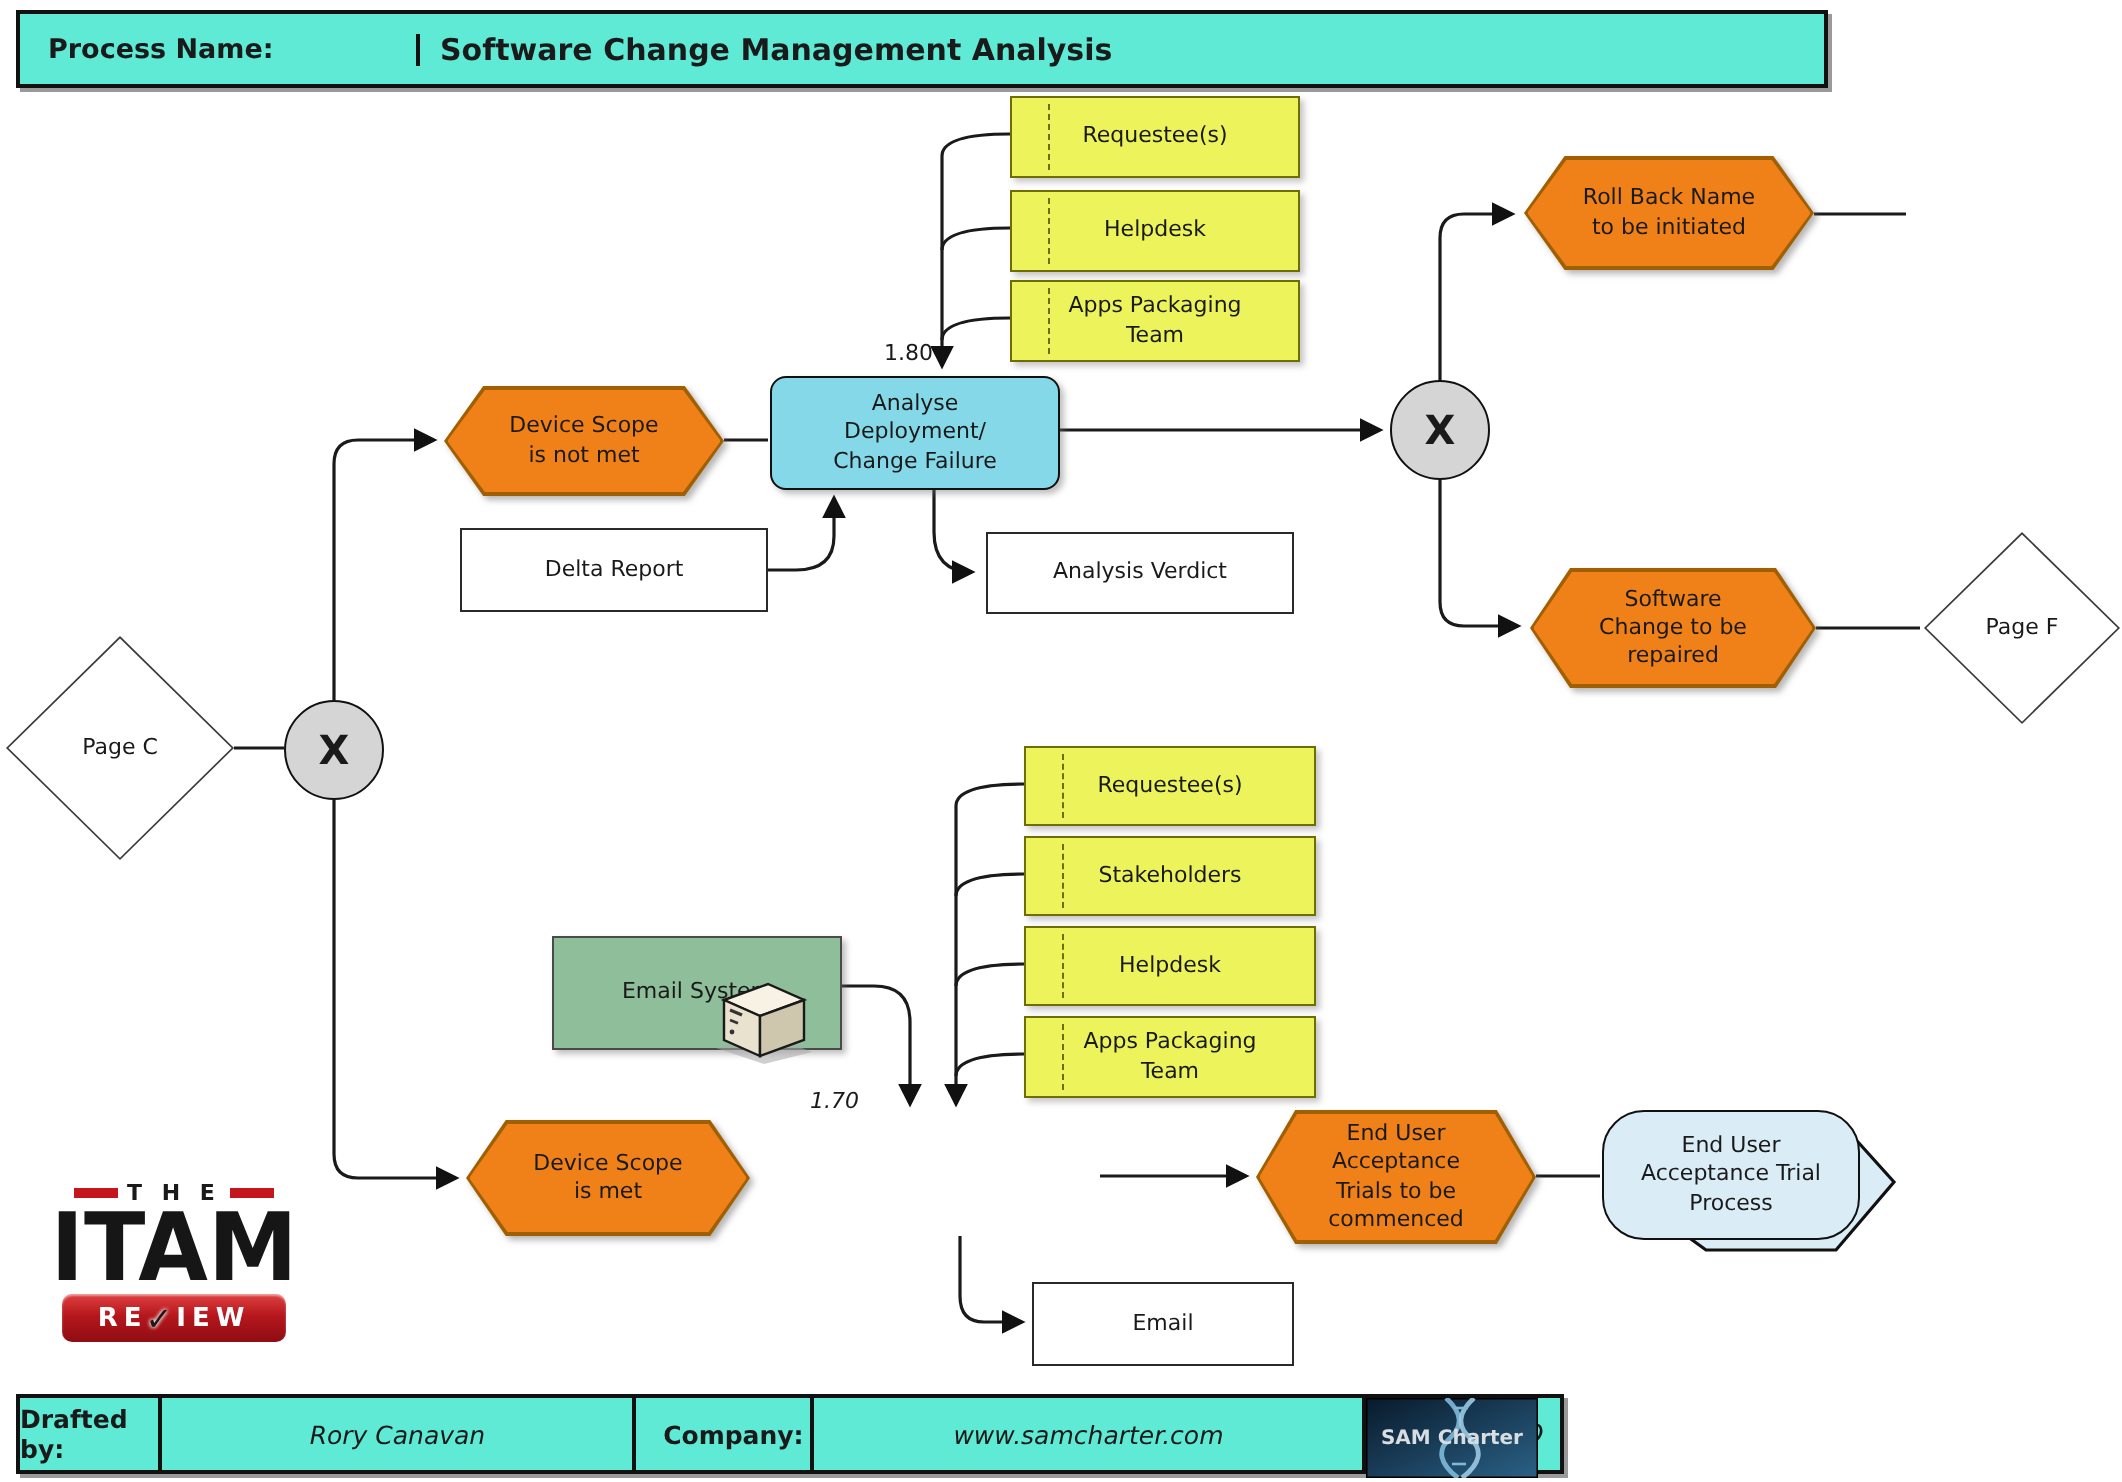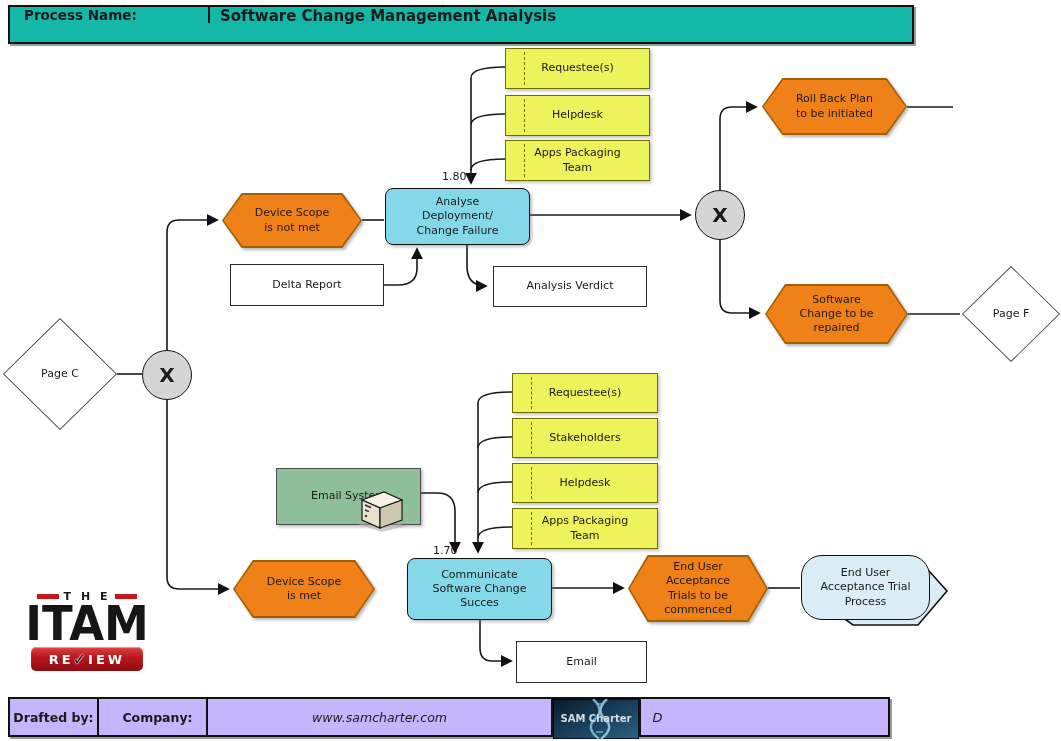--- a/index.html
+++ b/index.html
@@ -2,28 +2,28 @@
 <html style="--orange: #F08119; --orange-border: #A05F00; --yellow: #EDF35B; --yellow-border: #6E6E00; --cyan: #85D8E8; --lightblue: #DAECF6; --green: #8FBE9B; --gray: #D5D5D5; --itam-red: #C4161C;"><head>
 <meta charset="utf-8">
 <style>
   html,body{margin:0;padding:0;background:#fff;}
   .stage{position:relative;width:1061px;height:741px;background:#fff;overflow:hidden;
          font-family:"DejaVu Sans","Liberation Sans",sans-serif;color:#1a1a1a;}
   .abs{position:absolute;}
   .lbl{white-space:pre-line;text-align:center;font-size:11px;line-height:1.3;color:#1a1a1a;}
 
   
-  .hbar{left:8px;top:5px;width:902px;height:35px;border:2px solid #111;background:#14b8a6;
-        box-shadow:2px 2px 0 #9a9a9a;display:flex;align-items:flex-start;}
+  .hbar{left:8px;top:5px;width:902px;height:35px;border:2px solid #111;background:#5eead4;
+        box-shadow:2px 2px 0 #9a9a9a;display:flex;align-items:center;}
   .hcell-label{width:184px;border-right:2px solid #111;display:flex;align-items:center;
         padding-left:14px;font-weight:bold;font-size:13.5px;}
   .hcell-title{flex:1;display:flex;align-items:center;padding-left:10px;font-weight:bold;font-size:15px;}
 
-  .fbar{left:8px;top:697px;width:882px;height:40px;border:2px solid #111;background:#c4b5fd;
-        box-shadow:2px 2px 0 #9a9a9a;display:flex;align-items:stretch;box-sizing:border-box;}
+  .fbar{left:8px;top:697px;width:774px;height:40px;border:2px solid #111;background:#5eead4;
+        box-shadow:2px 2px 0 #9a9a9a;display:flex;align-items:stretch;box-sizing:border-box;justify-content:space-between;}
   .fcell{display:flex;align-items:center;justify-content:center;font-size:12.5px;box-sizing:border-box;}
   .fdiv{border-right:2px solid #111;}
   .fbold{font-weight:bold;}
   .fital{font-style:italic;}
 
   
   .whitebox{background:#fff;border:1.5px solid #2a2a2a;display:flex;align-items:center;justify-content:center;}
   .bluebox{background:var(--cyan);border:1.6px solid #111;border-radius:8px;
            display:flex;align-items:center;justify-content:center;
            filter:drop-shadow(2px 2.5px 1.5px rgba(110,110,110,.45));}
@@ -183,21 +183,21 @@
     <span class="lbl">Analysis Verdict</span>
   </div>
 
   <div class="abs shape xcircle" style="left:695px;top:190px;">
     <span>X</span>
   </div>
 
   <div class="abs shape hex" style="left:762px;top:78px;width:145px;height:57px;">
     <div class="hb"></div>
       <div class="hf"></div>
-    <span class="lbl">Roll Back Plan
+    <span class="lbl">Roll Back Name
 to be initiated</span>
   </div>
 
 
   <div class="abs shape hex" style="left:765px;top:284px;width:143px;height:60px;">
     <div class="hb"></div>
       <div class="hf"></div>
     <span class="lbl">Software
 Change to be
 repaired</span>
@@ -236,27 +236,22 @@
   <div class="abs shape yellowbox" style="left:512px;top:463px;width:144px;height:38px;">
     <div class="ydash"></div>
     <span class="lbl">Helpdesk</span>
   </div>
   <div class="abs shape yellowbox" style="left:512px;top:508px;width:144px;height:39px;">
     <div class="ydash"></div>
     <span class="lbl">Apps Packaging
 Team</span>
   </div>
 
-  <div class="abs shape steplbl" style="left:433px;top:544px;">1.70</div>
-
-  <div class="abs shape bluebox" style="left:407px;top:558px;width:143px;height:60px;">
-    <span class="lbl">Communicate
-Software Change
-Succes</span>
-  </div>
+  <div class="abs shape steplbl" style="left:405px;top:544px;font-style:italic;">1.70</div>
+
 
   <div class="abs shape hex" style="left:233px;top:560px;width:142px;height:58px;">
     <div class="hb"></div>
       <div class="hf"></div>
     <span class="lbl">Device Scope
 is met</span>
   </div>
 
   <div class="abs shape hex" style="left:628px;top:555px;width:140px;height:67px;">
     <div class="hb"></div>
@@ -286,20 +281,21 @@
     <div class="itam-big">ITAM</div>
     <div class="itam-review">
       <span>RE</span>
       <span class="itam-check">✓</span>
       <span>IEW</span>
     </div>
   </div>
 
   <div class="abs fbar">
     <div class="fcell fdiv fbold" style="width:89px;">Drafted by:</div>
+    <div class="fcell fdiv fital" style="width:296px;">Rory Canavan</div>
     <div class="fcell fdiv fbold" style="width:99px;margin-left:10px;">Company:</div>
     <div class="fcell fdiv fital" style="width:345px;">www.samcharter.com</div>
     <div class="fcell" style="width:86px;padding:0;position:relative;">
       <svg width="86" height="40" viewBox="0 0 86 40" style="position:absolute;inset:0;">
         <defs>
           <linearGradient id="navy" x1="0" y1="0" x2="1" y2="1">
             <stop offset="0" stop-color="#081a2c"></stop>
             <stop offset="1" stop-color="#2b6186"></stop>
           </linearGradient>
         </defs>

